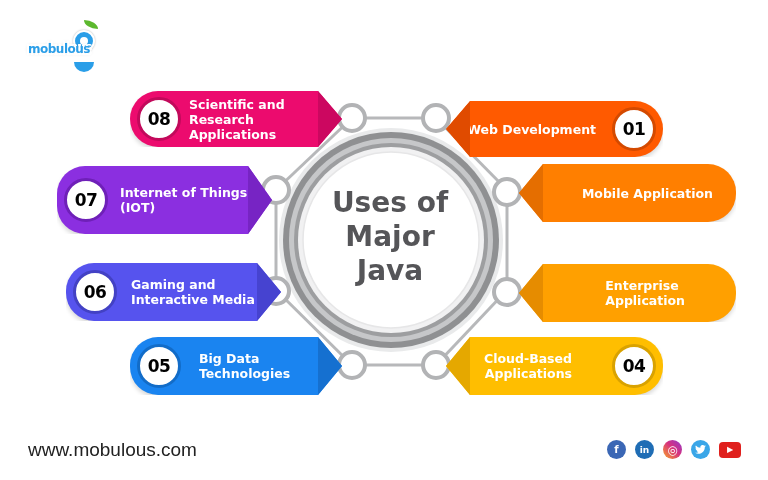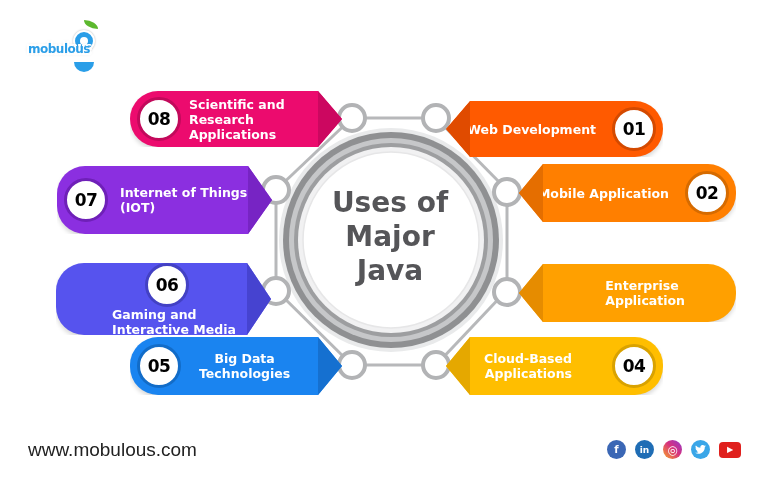--- a/index.html
+++ b/index.html
@@ -133,41 +133,40 @@
     <div>Internet of Things</div>
     <div>(IOT)</div>
   </div>
 </div>
 
 <div class="pill right" style="left:519px; top:164px; width:217px; height:58px; background:#FF7F00;">
   <div class="edge" style="left:0; background:#E56E00;"></div>
   <div class="label">
     <div>Mobile Application</div>
   </div>
-  <div class="num" style="border:3px solid #d66b00;">02</div>
 </div>
 
-<div class="pill left" style="left:56px; top:263px; width:215px; height:72px; background:#5653EE;flex-direction:column;">
+<div class="pill left" style="left:66px; top:263px; width:215px; height:58px; background:#5653EE;">
   <div class="edge" style="right:0; background:#4643D0;"></div>
   <div class="num" style="border:3px solid #4341c4;">06</div>
   <div class="label" style="margin-left:14px;">
     <div>Gaming and</div>
     <div>Interactive Media</div>
   </div>
 </div>
 
 <div class="pill right" style="left:519px; top:264px; width:217px; height:58px; background:#FFA000;">
   <div class="edge" style="left:0; background:#E68C00;"></div>
   <div class="label" style="margin-right:44px;">
     <div>Enterprise</div>
     <div>Application</div>
   </div>
 </div>
 
-<div class="pill left" style="left:130px; top:337px; width:212px; height:58px; background:#1A84F0;text-align:center;">
+<div class="pill left" style="left:130px; top:337px; width:212px; height:58px; background:#1A84F0;">
   <div class="edge" style="right:0; background:#1570D0;"></div>
   <div class="num" style="border:3px solid #126cc8;">05</div>
   <div class="label" style="margin-left:18px;">
     <div>Big Data</div>
     <div>Technologies</div>
   </div>
 </div>
 
 <div class="pill right" style="left:446px; top:337px; width:217px; height:58px; background:#FFBE00;text-align:right;">
   <div class="edge" style="left:0; background:#E5A800;"></div>

